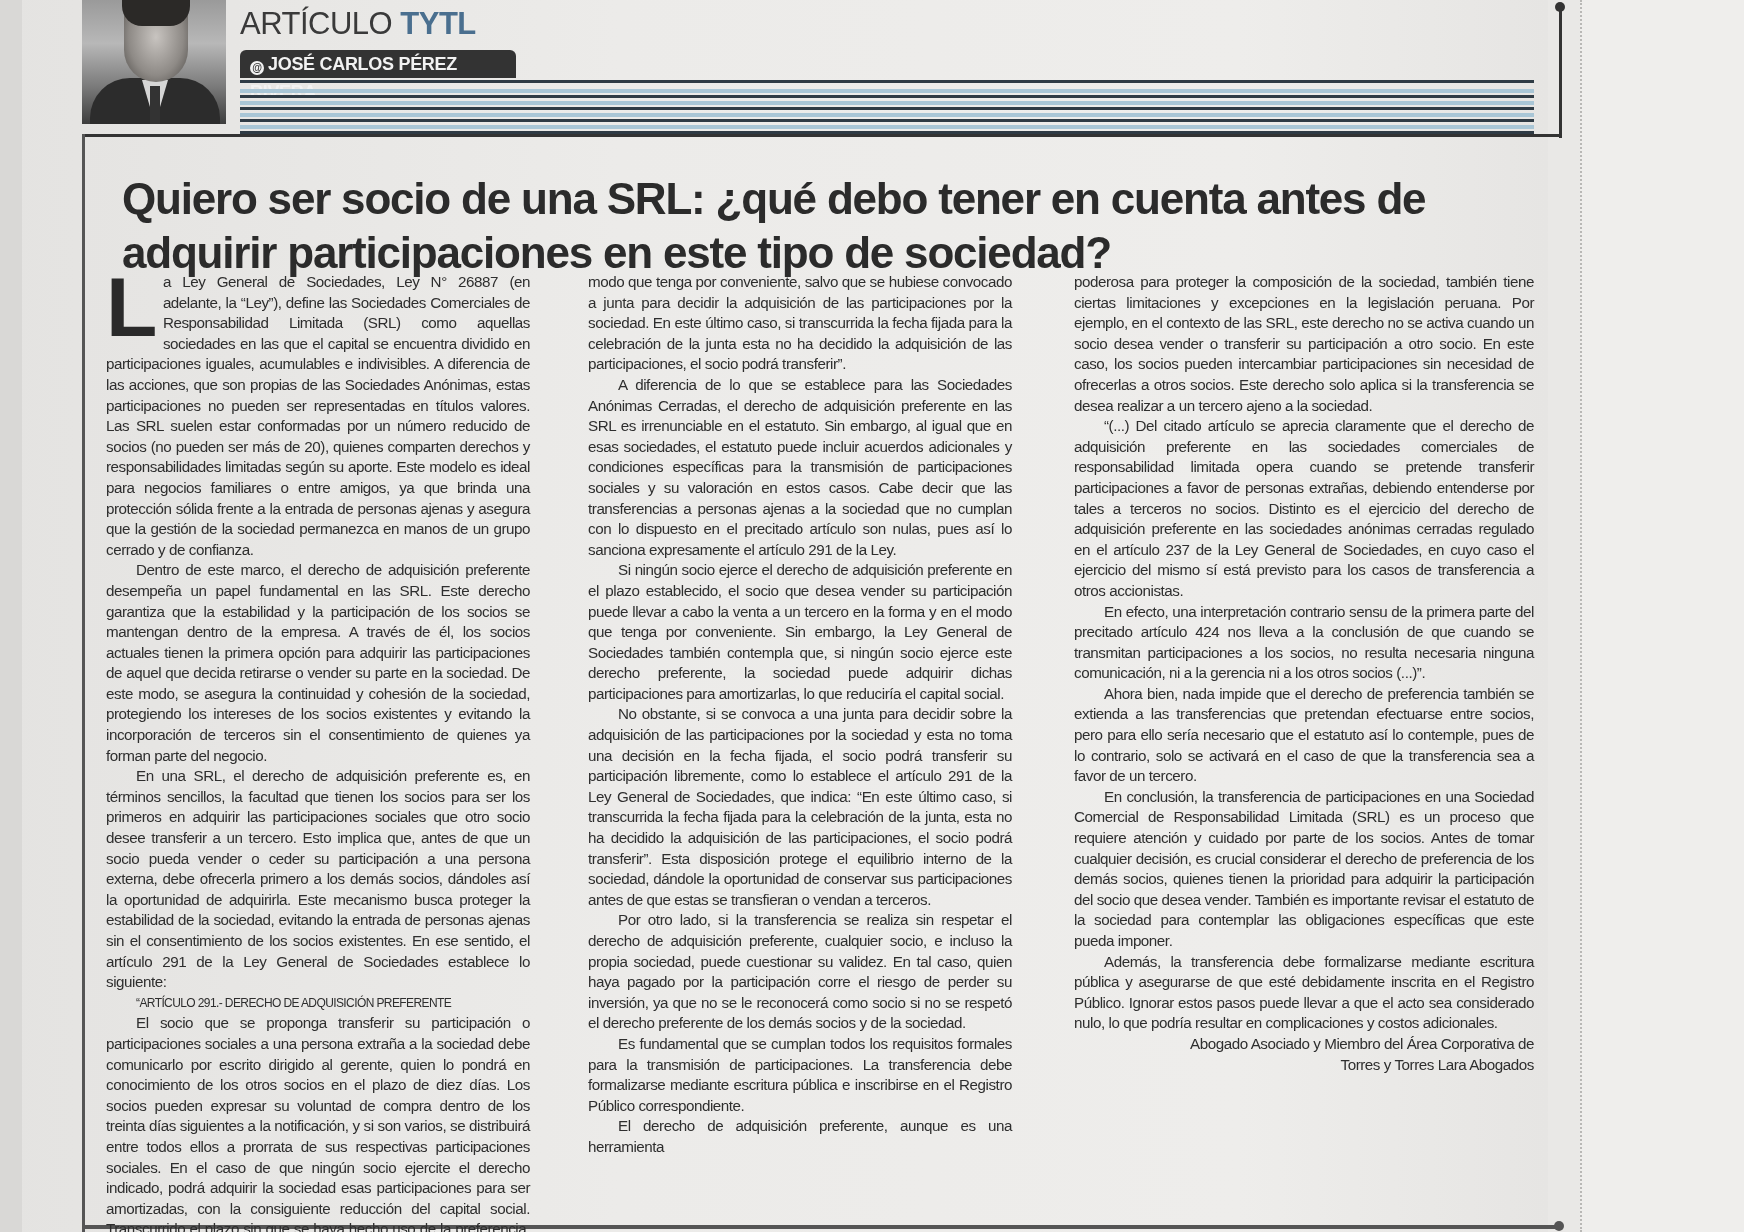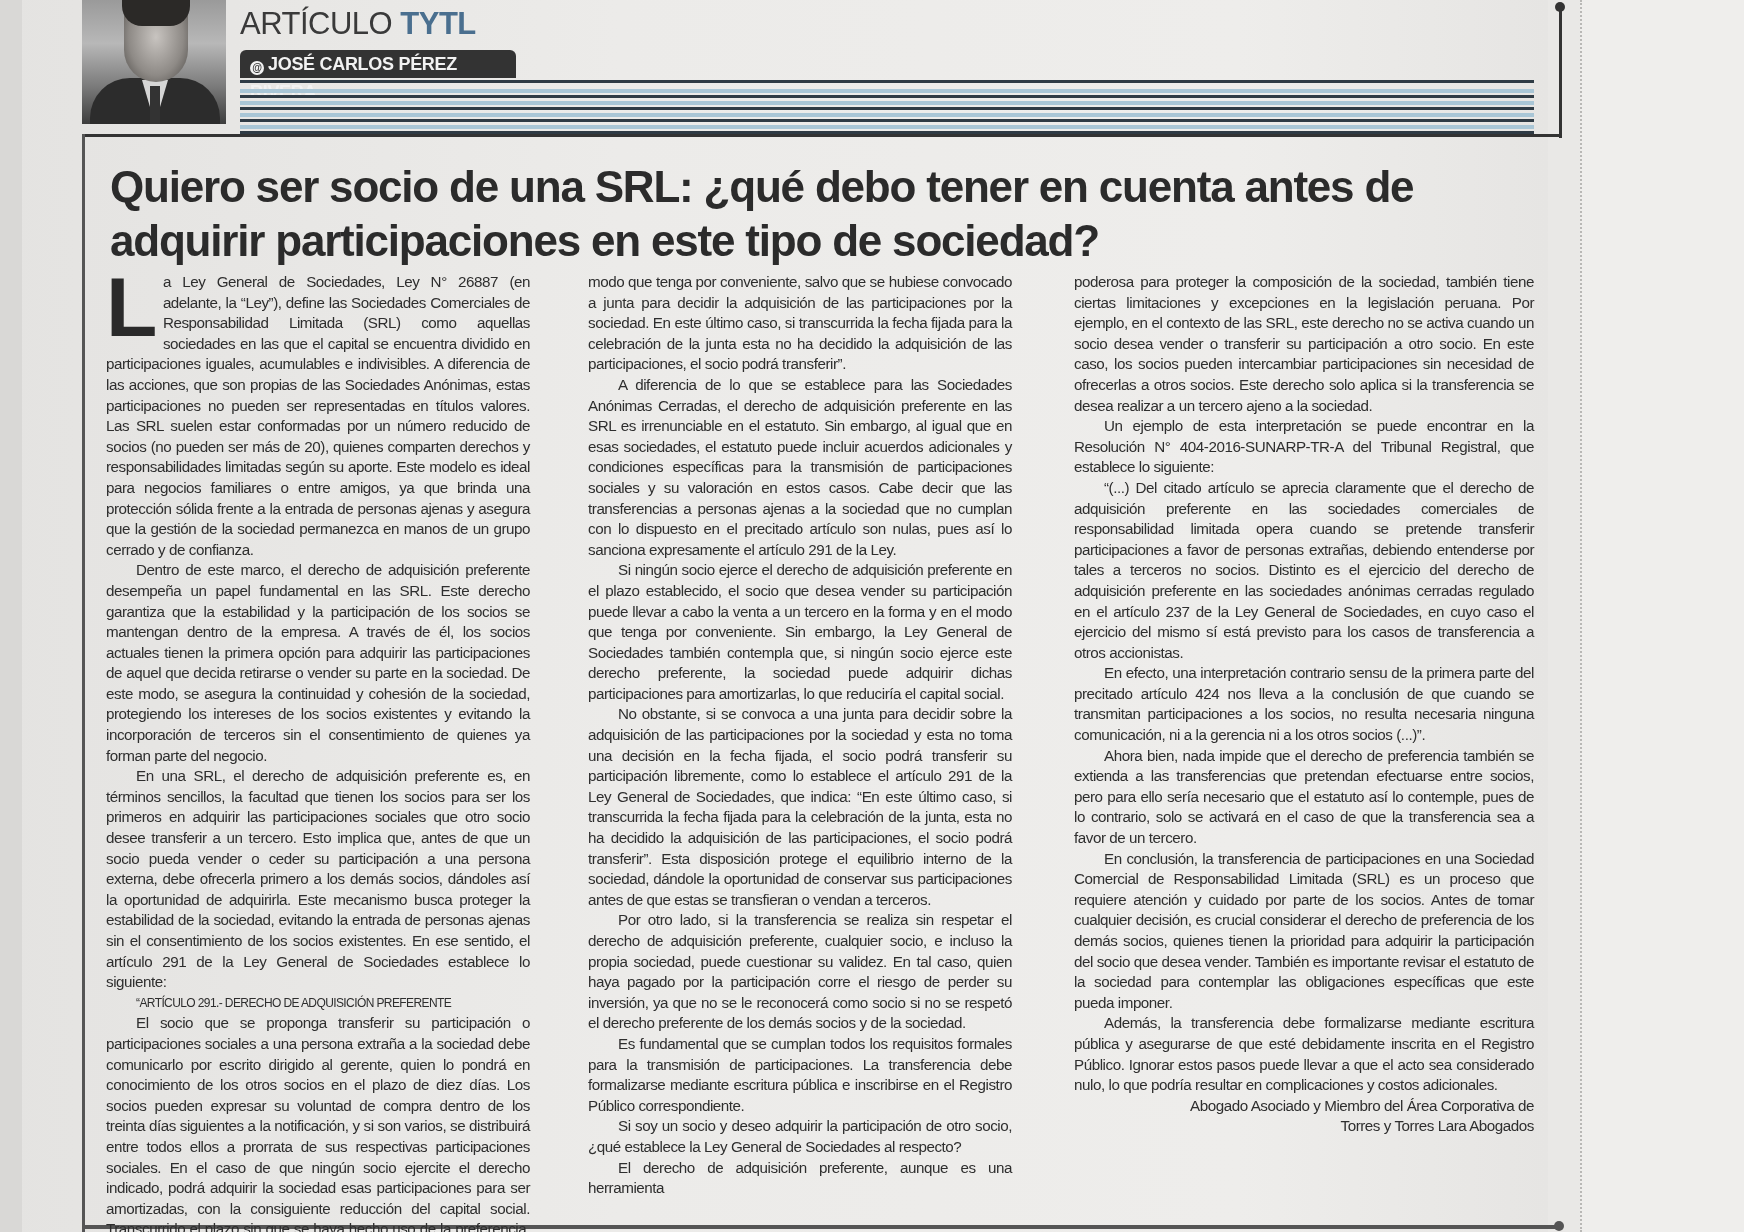--- a/index.html
+++ b/index.html
@@ -114,44 +114,42 @@
     <div style="top:51px"></div>
   </div>
 
   <div class="frame-dot"></div>
   <div class="frame-right"></div>
   <div class="frame-top"></div>
   <div class="frame-left"></div>
   <div class="frame-bottom"></div>
   <div class="frame-bottom-dot"></div>
 
-  <h1 class="headline" style="margin:4px;">Quiero ser socio de una SRL: ¿qué debo tener en cuenta antes de adquirir participaciones en este tipo de sociedad?</h1>
+  <h1 class="headline" style="margin:16px;">Quiero ser socio de una SRL: ¿qué debo tener en cuenta antes de adquirir participaciones en este tipo de sociedad?</h1>
 
   <div class="col col1">
     <p class="noindent"><span class="dropcap">L</span><span>a Ley General de Sociedades, Ley N° 26887 (en adelante, la “Ley”), define las Sociedades Comerciales de Responsabilidad Limitada (SRL) como aquellas sociedades en las que el capital se encuentra dividido en participaciones iguales, acumulables e indivisibles. A diferencia de las acciones, que son propias de las Sociedades Anónimas, estas participaciones no pueden ser representadas en títulos valores. Las SRL suelen estar conformadas por un número reducido de socios (no pueden ser más de 20), quienes comparten derechos y responsabilidades limitadas según su aporte. Este modelo es ideal para negocios familiares o entre amigos, ya que brinda una protección sólida frente a la entrada de personas ajenas y asegura que la gestión de la sociedad permanezca en manos de un grupo cerrado y de confianza.</span></p>
     <p>Dentro de este marco, el derecho de adquisición preferente desempeña un papel fundamental en las SRL. Este derecho garantiza que la estabilidad y la participación de los socios se mantengan dentro de la empresa. A través de él, los socios actuales tienen la primera opción para adquirir las participaciones de aquel que decida retirarse o vender su parte en la sociedad. De este modo, se asegura la continuidad y cohesión de la sociedad, protegiendo los intereses de los socios existentes y evitando la incorporación de terceros sin el consentimiento de quienes ya forman parte del negocio.</p>
     <p>En una SRL, el derecho de adquisición preferente es, en términos sencillos, la facultad que tienen los socios para ser los primeros en adquirir las participaciones sociales que otro socio desee transferir a un tercero. Esto implica que, antes de que un socio pueda vender o ceder su participación a una persona externa, debe ofrecerla primero a los demás socios, dándoles así la oportunidad de adquirirla. Este mecanismo busca proteger la estabilidad de la sociedad, evitando la entrada de personas ajenas sin el consentimiento de los socios existentes. En ese sentido, el artículo 291 de la Ley General de Sociedades establece lo siguiente:</p>
     <p class="art-heading">“ARTÍCULO 291.- DERECHO DE ADQUISICIÓN PREFERENTE</p>
     <p>El socio que se proponga transferir su participación o participaciones sociales a una persona extraña a la sociedad debe comunicarlo por escrito dirigido al gerente, quien lo pondrá en conocimiento de los otros socios en el plazo de diez días. Los socios pueden expresar su voluntad de compra dentro de los treinta días siguientes a la notificación, y si son varios, se distribuirá entre todos ellos a prorrata de sus respectivas participaciones sociales. En el caso de que ningún socio ejercite el derecho indicado, podrá adquirir la sociedad esas participaciones para ser amortizadas, con la consiguiente reducción del capital social. Transcurrido el plazo sin que se haya hecho uso de la preferencia, el socio quedará libre para transferir sus participaciones sociales en la forma y en el</p>
   </div>
 
   <div class="col col2">
     <p class="noindent">modo que tenga por conveniente, salvo que se hubiese convocado a junta para decidir la adquisición de las participaciones por la sociedad. En este último caso, si transcurrida la fecha fijada para la celebración de la junta esta no ha decidido la adquisición de las participaciones, el socio podrá transferir”.</p>
     <p>A diferencia de lo que se establece para las Sociedades Anónimas Cerradas, el derecho de adquisición preferente en las SRL es irrenunciable en el estatuto. Sin embargo, al igual que en esas sociedades, el estatuto puede incluir acuerdos adicionales y condiciones específicas para la transmisión de participaciones sociales y su valoración en estos casos. Cabe decir que las transferencias a personas ajenas a la sociedad que no cumplan con lo dispuesto en el precitado artículo son nulas, pues así lo sanciona expresamente el artículo 291 de la Ley.</p>
     <p>Si ningún socio ejerce el derecho de adquisición preferente en el plazo establecido, el socio que desea vender su participación puede llevar a cabo la venta a un tercero en la forma y en el modo que tenga por conveniente. Sin embargo, la Ley General de Sociedades también contempla que, si ningún socio ejerce este derecho preferente, la sociedad puede adquirir dichas participaciones para amortizarlas, lo que reduciría el capital social.</p>
     <p>No obstante, si se convoca a una junta para decidir sobre la adquisición de las participaciones por la sociedad y esta no toma una decisión en la fecha fijada, el socio podrá transferir su participación libremente, como lo establece el artículo 291 de la Ley General de Sociedades, que indica: “En este último caso, si transcurrida la fecha fijada para la celebración de la junta, esta no ha decidido la adquisición de las participaciones, el socio podrá transferir”. Esta disposición protege el equilibrio interno de la sociedad, dándole la oportunidad de conservar sus participaciones antes de que estas se transfieran o vendan a terceros.</p>
     <p>Por otro lado, si la transferencia se realiza sin respetar el derecho de adquisición preferente, cualquier socio, e incluso la propia sociedad, puede cuestionar su validez. En tal caso, quien haya pagado por la participación corre el riesgo de perder su inversión, ya que no se le reconocerá como socio si no se respetó el derecho preferente de los demás socios y de la sociedad.</p>
     <p>Es fundamental que se cumplan todos los requisitos formales para la transmisión de participaciones. La transferencia debe formalizarse mediante escritura pública e inscribirse en el Registro Público correspondiente.</p>
-    <p>Si soy un socio y deseo adquirir la participación de otro socio, ¿qué establece la Ley General de Sociedades al respecto?</p>
     <p>El derecho de adquisición preferente, aunque es una herramienta</p>
   </div>
 
   <div class="col col3">
     <p class="noindent">poderosa para proteger la composición de la sociedad, también tiene ciertas limitaciones y excepciones en la legislación peruana. Por ejemplo, en el contexto de las SRL, este derecho no se activa cuando un socio desea vender o transferir su participación a otro socio. En este caso, los socios pueden intercambiar participaciones sin necesidad de ofrecerlas a otros socios. Este derecho solo aplica si la transferencia se desea realizar a un tercero ajeno a la sociedad.</p>
-    <p>Un ejemplo de esta interpretación se puede encontrar en la Resolución N° 404-2016-SUNARP-TR-A del Tribunal Registral, que establece lo siguiente:</p>
     <p>“(...) Del citado artículo se aprecia claramente que el derecho de adquisición preferente en las sociedades comerciales de responsabilidad limitada opera cuando se pretende transferir participaciones a favor de personas extrañas, debiendo entenderse por tales a terceros no socios. Distinto es el ejercicio del derecho de adquisición preferente en las sociedades anónimas cerradas regulado en el artículo 237 de la Ley General de Sociedades, en cuyo caso el ejercicio del mismo sí está previsto para los casos de transferencia a otros accionistas.</p>
     <p>En efecto, una interpretación contrario sensu de la primera parte del precitado artículo 424 nos lleva a la conclusión de que cuando se transmitan participaciones a los socios, no resulta necesaria ninguna comunicación, ni a la gerencia ni a los otros socios (...)”.</p>
     <p>Ahora bien, nada impide que el derecho de preferencia también se extienda a las transferencias que pretendan efectuarse entre socios, pero para ello sería necesario que el estatuto así lo contemple, pues de lo contrario, solo se activará en el caso de que la transferencia sea a favor de un tercero.</p>
     <p>En conclusión, la transferencia de participaciones en una Sociedad Comercial de Responsabilidad Limitada (SRL) es un proceso que requiere atención y cuidado por parte de los socios. Antes de tomar cualquier decisión, es crucial considerar el derecho de preferencia de los demás socios, quienes tienen la prioridad para adquirir la participación del socio que desea vender. También es importante revisar el estatuto de la sociedad para contemplar las obligaciones específicas que este pueda imponer.</p>
     <p>Además, la transferencia debe formalizarse mediante escritura pública y asegurarse de que esté debidamente inscrita en el Registro Público. Ignorar estos pasos puede llevar a que el acto sea considerado nulo, lo que podría resultar en complicaciones y costos adicionales.</p>
     <p class="signature">
       <span>Abogado Asociado y Miembro del Área Corporativa de</span><br>
       <span>Torres y Torres Lara Abogados</span>
     </p>
   </div>

